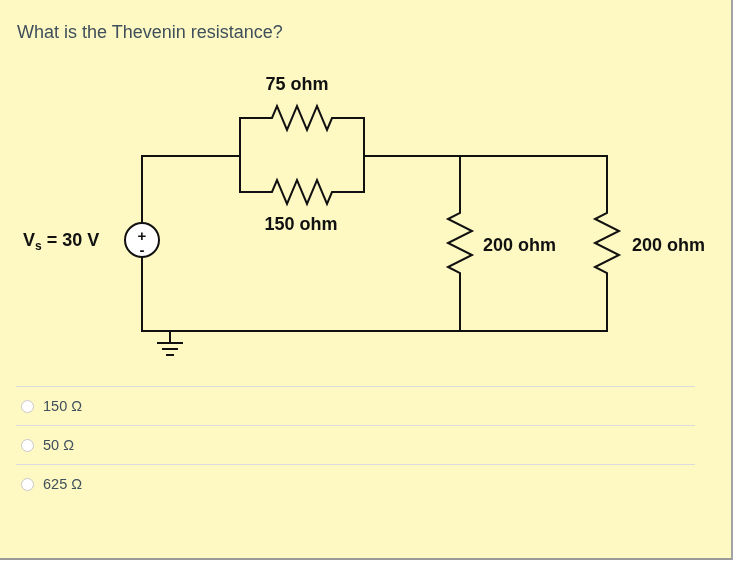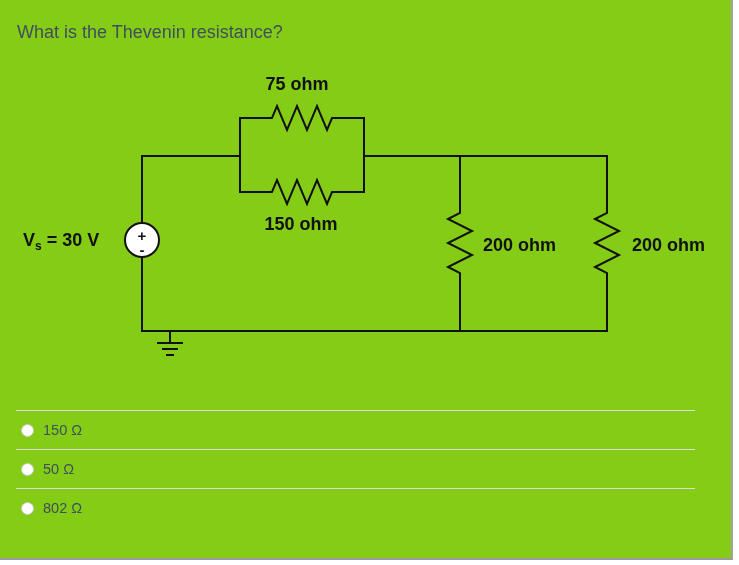--- a/index.html
+++ b/index.html
@@ -3,39 +3,39 @@
 <meta charset="utf-8">
 <style>
   html,body{margin:0;padding:0;background:#ffffff;}
   body{
     width:739px;height:565px;position:relative;overflow:hidden;
     font-family:"Liberation Sans","DejaVu Sans",sans-serif;
   }
   .panel{
     position:absolute;top:0;left:0;width:731px;height:558px;
     border-right:2px solid #a3a3a3;border-bottom:2px solid #9a9a9a;
-    background:#84cc16;
+    background:#fef9c3;
   }
   .question-title{
     position:absolute;top:21px;left:17px;
     font-size:18px;line-height:22px;color:#3f4f5b;font-weight:400;
   }
   .circuit{position:absolute;top:0;left:0;}
   .circuit path, .circuit circle, .circuit line{
     stroke:#111111;stroke-width:2;fill:none;stroke-linecap:square;stroke-linejoin:miter;
   }
   .circuit circle{fill:#ffffff;}
   .circuit text{
     fill:#111111;font-family:"Liberation Sans","DejaVu Sans",sans-serif;
     font-size:18px;font-weight:600;stroke:none;
   }
   .circuit .sign{font-size:15px;font-weight:700;}
   .circuit .sub{font-size:12px;}
   .options{
-    position:absolute;top:386px;left:16px;right:36px;margin-top:24px;
+    position:absolute;top:386px;left:16px;right:36px;
   }
   .option-row{
     height:38px;border-top:1px solid #dcdcdc;
     display:flex;align-items:center;cursor:pointer;background:transparent;
   }
   .radio{
     width:13px;height:13px;border:1.5px solid #c9c9c9;border-radius:50%;
     background:#ffffff;margin-left:5px;margin-right:9px;flex:0 0 auto;box-sizing:border-box;
   }
   .option-label{
@@ -97,17 +97,17 @@
     <div class="option-row">
       <span class="radio"></span>
       <span class="option-label">150 Ω</span>
     </div>
     <div class="option-row">
       <span class="radio"></span>
       <span class="option-label">50 Ω</span>
     </div>
     <div class="option-row">
       <span class="radio"></span>
-      <span class="option-label">802 Ω</span>
+      <span class="option-label">625 Ω</span>
     </div>
   </div>
 
 </div>
 
 </body></html>

